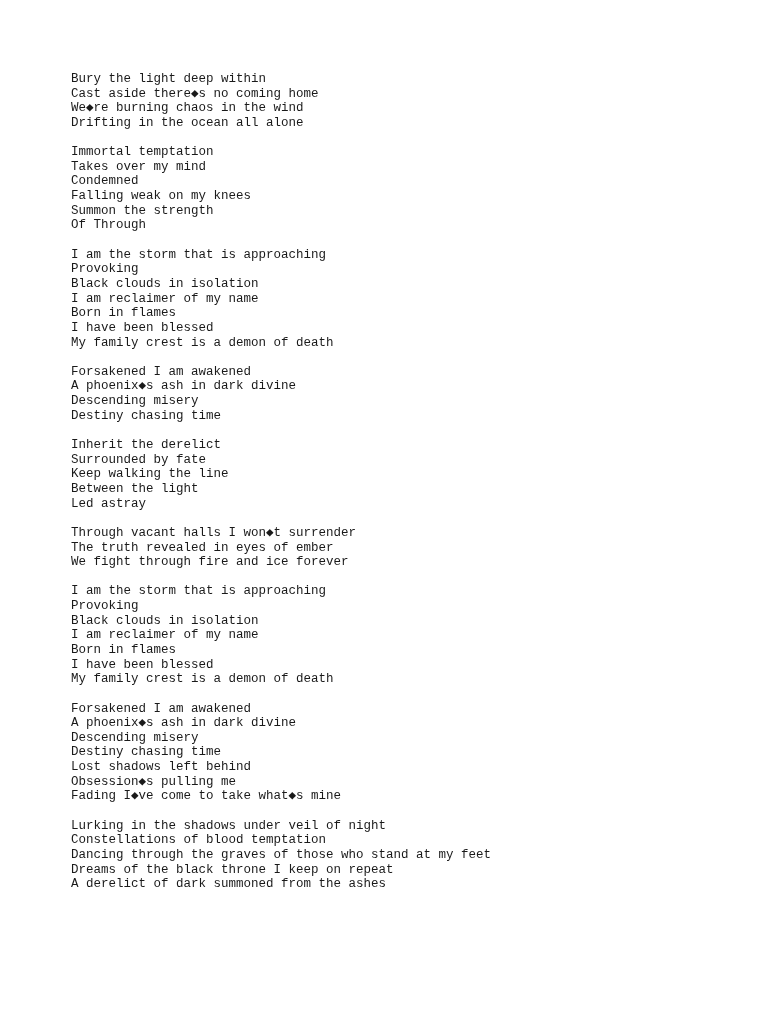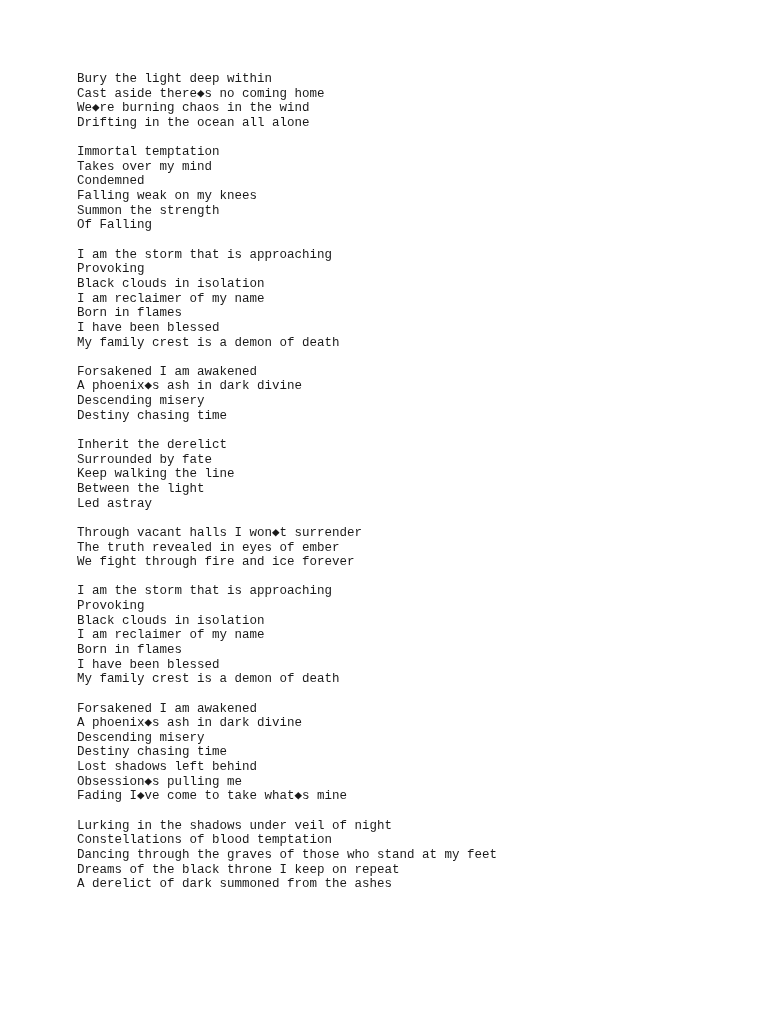--- a/index.html
+++ b/index.html
@@ -22,42 +22,41 @@
     .stanza {
       margin: 0 0 14.65px 0;
     }
     .line {
       font-family: "Liberation Mono", "DejaVu Sans Mono", monospace;
       font-size: 12.5px;
       line-height: 14.65px;
       height: 14.65px;
       color: #1a1a1a;
       white-space: pre;
-      margin-left: 6px;
     }
   </style>
 </head>
 <body>
 
 <div class="page">
 
   <div class="stanza">
     <div class="line">Bury the light deep within</div>
     <div class="line">Cast aside there◆s no coming home</div>
     <div class="line">We◆re burning chaos in the wind</div>
     <div class="line">Drifting in the ocean all alone</div>
   </div>
 
   <div class="stanza">
     <div class="line">Immortal temptation</div>
     <div class="line">Takes over my mind</div>
     <div class="line">Condemned</div>
     <div class="line">Falling weak on my knees</div>
     <div class="line">Summon the strength</div>
-    <div class="line">Of Falling</div>
+    <div class="line">Of Through</div>
   </div>
 
   <div class="stanza">
     <div class="line">I am the storm that is approaching</div>
     <div class="line">Provoking</div>
     <div class="line">Black clouds in isolation</div>
     <div class="line">I am reclaimer of my name</div>
     <div class="line">Born in flames</div>
     <div class="line">I have been blessed</div>
     <div class="line">My family crest is a demon of death</div>

